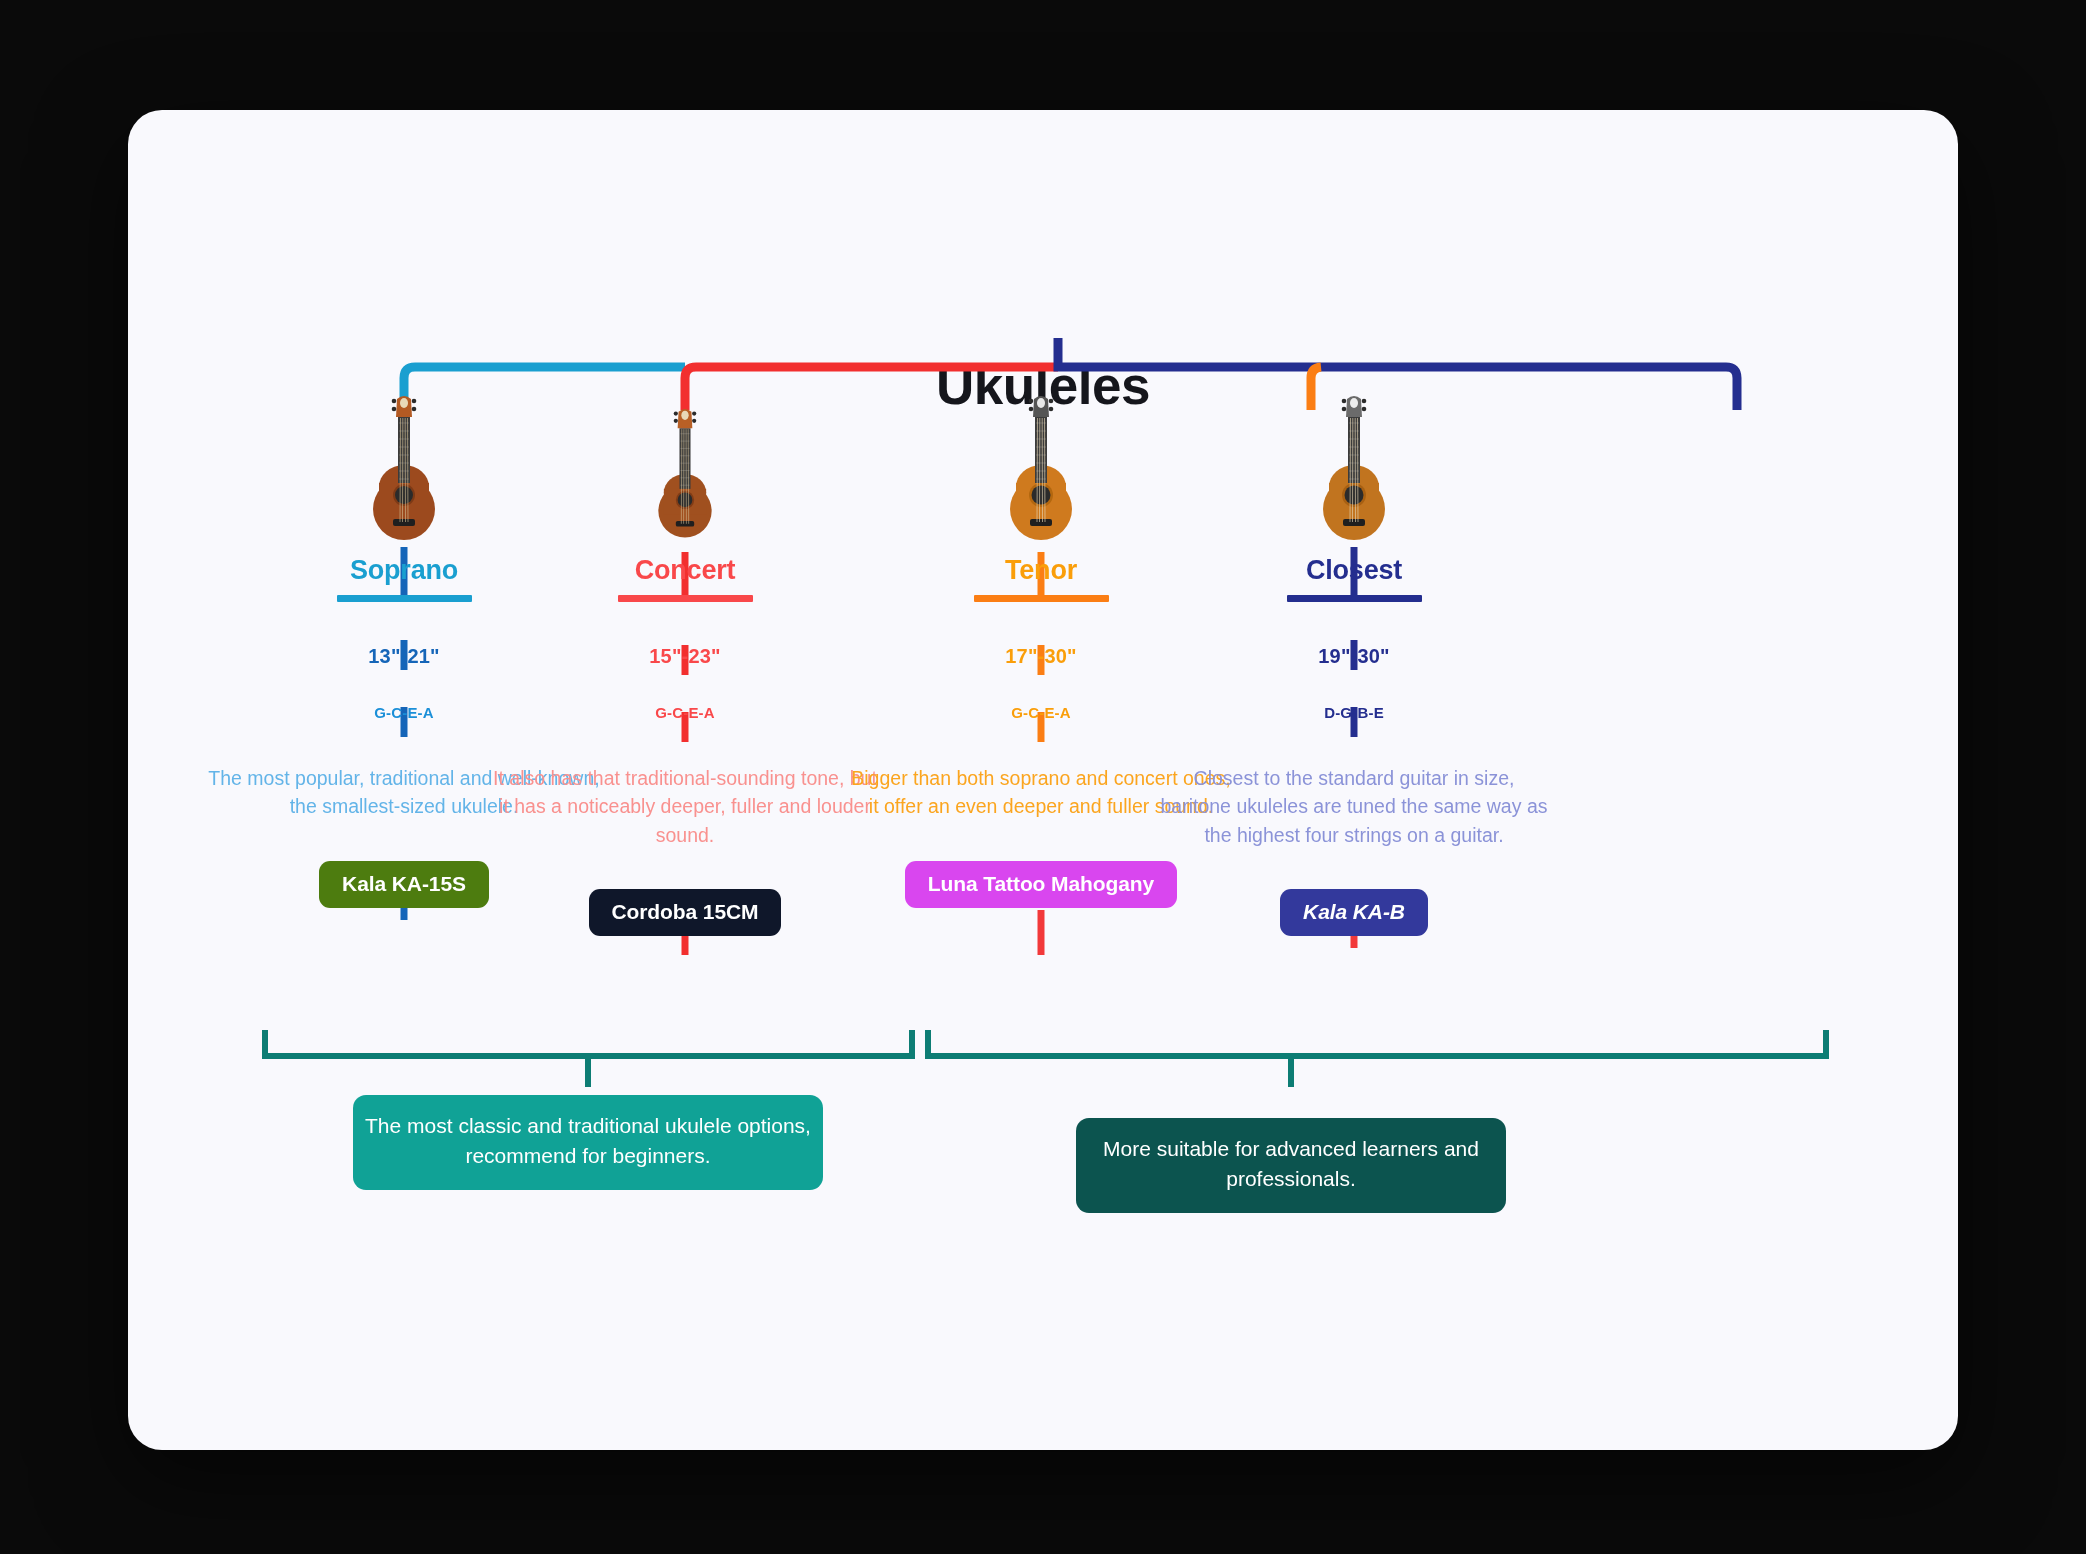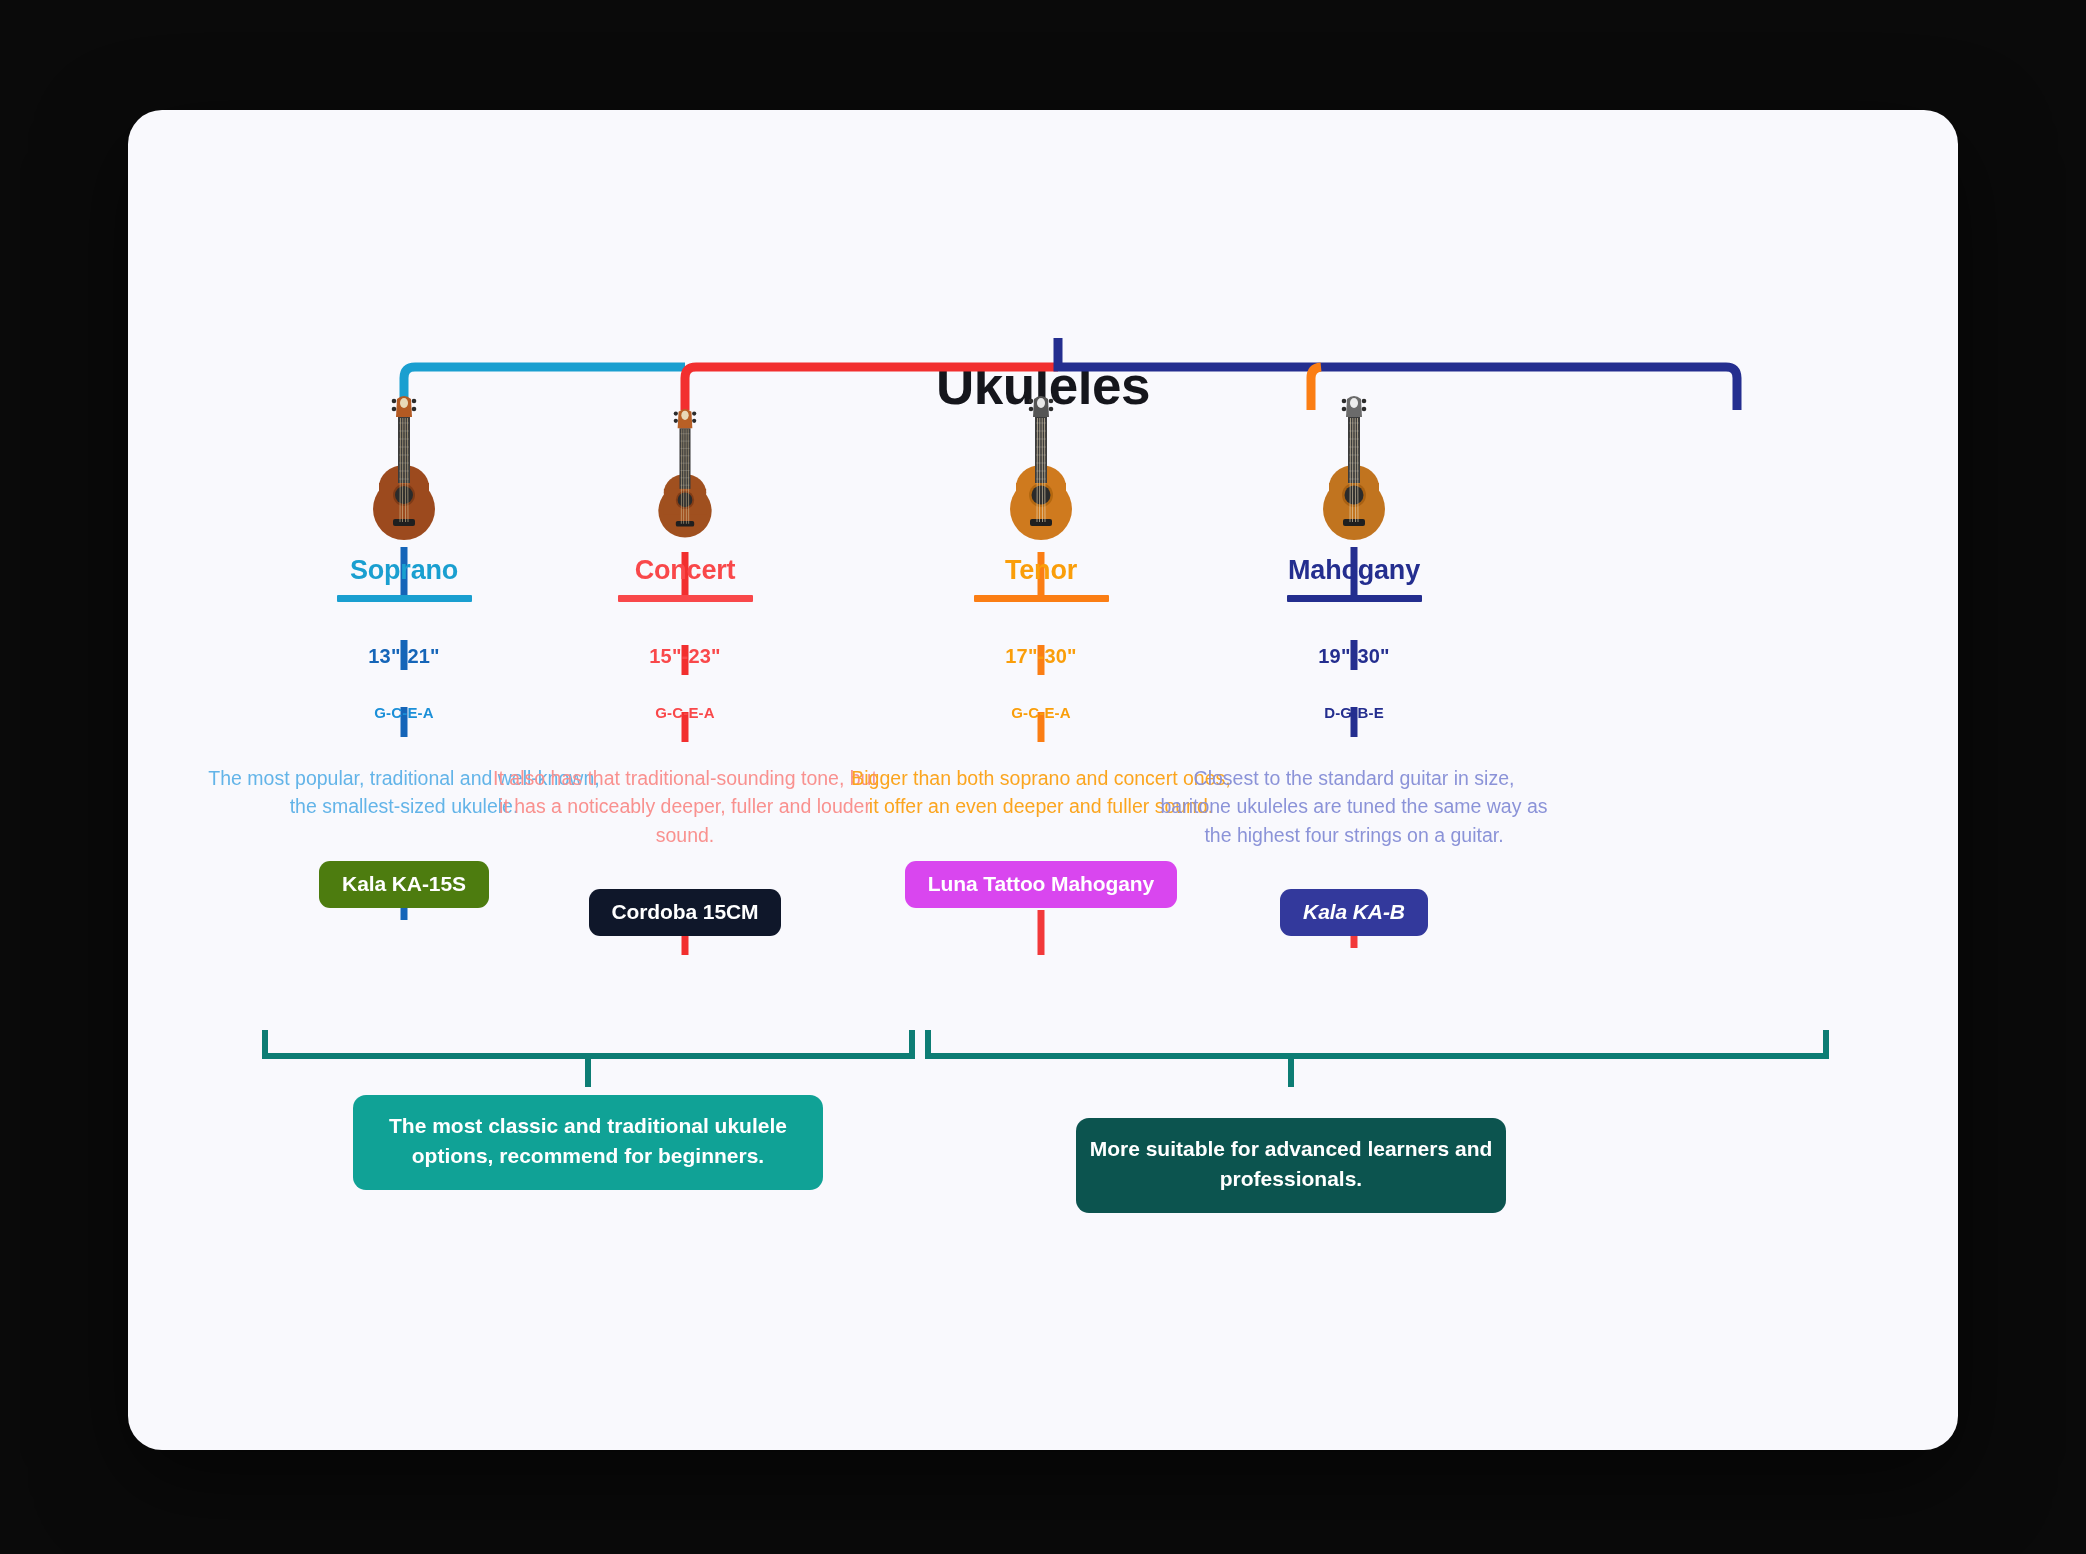--- a/index.html
+++ b/index.html
@@ -113,21 +113,21 @@
 
   
   .summary {
     position: absolute;
     text-align: center;
   }
   .summary-box {
     display: inline-block;
     color: #ffffff;
     font-size: 21px;
-    font-weight: 700;
+    font-weight: 400;
     line-height: 1.45;
     padding: 16px 12px 18px;
     border-radius: 13px;
   }
 </style>
 </head>
 <body>
 
 <div id="stage">
   <div id="card">
@@ -339,21 +339,21 @@
             <path d="M30 8 Q37 2 44 8 L45 26 L29 26 Z" fill="#6b6b6b"></path>
             <ellipse cx="37" cy="12" rx="4" ry="5" fill="#ededed"></ellipse>
             <g fill="#2b2b2b">
               <circle cx="27" cy="10" r="2.3"></circle>
                 <circle cx="27" cy="18" r="2.3"></circle>
               <circle cx="47" cy="10" r="2.3"></circle>
                 <circle cx="47" cy="18" r="2.3"></circle>
             </g>
           </svg>
         </div>
-        <div class="cat-name" style="color:#242e8f;">Mahogany</div>
+        <div class="cat-name" style="color:#242e8f;">Closest</div>
         <div class="cat-rule" style="background:#242e8f;"></div>
         <div class="size" style="color:#242e8f;">19"-30"</div>
         <div class="tuning" style="color:#242e8f;">D-G-B-E</div>
         <div class="desc" style="color:#8b93d8;">Closest to the standard guitar in size, baritone ukuleles are tuned the same way as the highest four strings on a guitar.</div>
         <div class="pill-row">
           <span class="pill" style="background:#33399c;font-style:italic;">Kala KA-B</span>
         </div>
       </div>
 
       <div class="summary" style="left:190px; top:985px; width:540px;">

